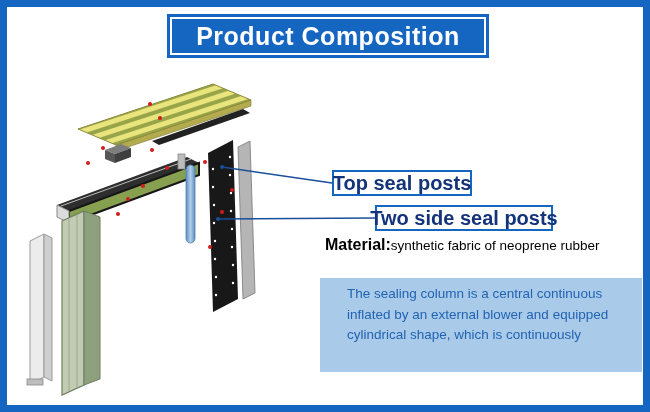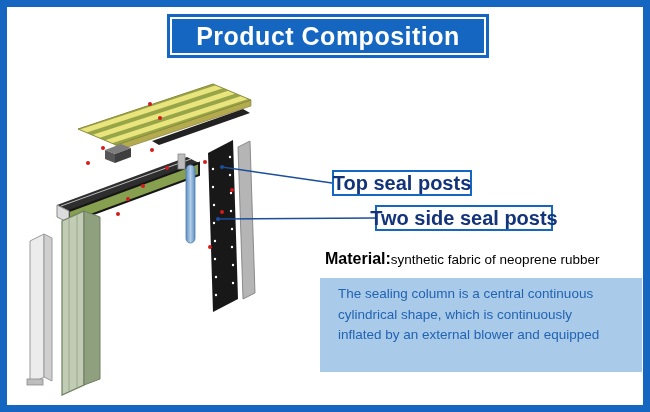--- a/index.html
+++ b/index.html
@@ -32,30 +32,30 @@
   .callout{
     position:absolute;box-sizing:border-box;height:26px;
     background:#ffffff;border:2px solid #1566c1;
     display:flex;align-items:center;justify-content:center;
     font-size:20px;font-weight:bold;color:#13337a;white-space:nowrap;
   }
   .callout-top{left:325px;top:163px;width:140px;}
   .callout-side{left:368px;top:198px;width:178px;}
   
   .material-line{
-    position:absolute;left:318px;top:243px;width:320px;
+    position:absolute;left:318px;top:229px;width:320px;
     white-space:nowrap;color:#000;
   }
   .material-label{font-size:16px;font-weight:bold;}
   .material-value{font-size:13.5px;}
   
   .info-box{
     position:absolute;left:313px;top:271px;width:322px;height:94px;
     box-sizing:border-box;background:#a9cbe9;
-    padding:6px 18px;
+    padding:6px 27px;
   }
   .info-line{
     font-size:13.5px;line-height:20.5px;color:#2263b2;white-space:nowrap;
   }
 </style>
 </head>
 <body>
 
 <div class="page">
 
@@ -177,17 +177,17 @@
   <div class="callout callout-side">
     <span>Two side seal posts</span>
   </div>
 
   <div class="material-line">
     <span class="material-label">Material:</span><span class="material-value">synthetic fabric of neoprene rubber</span>
   </div>
 
   <div class="info-box">
     <div class="info-line">The sealing column is a central continuous</div>
+    <div class="info-line">inflated by an external blower and equipped</div>
     <div class="info-line">cylindrical shape, which is continuously</div>
-    <div class="info-line">inflated by an external blower and equipped</div>
   </div>
 
 </div>
 
 </body></html>

